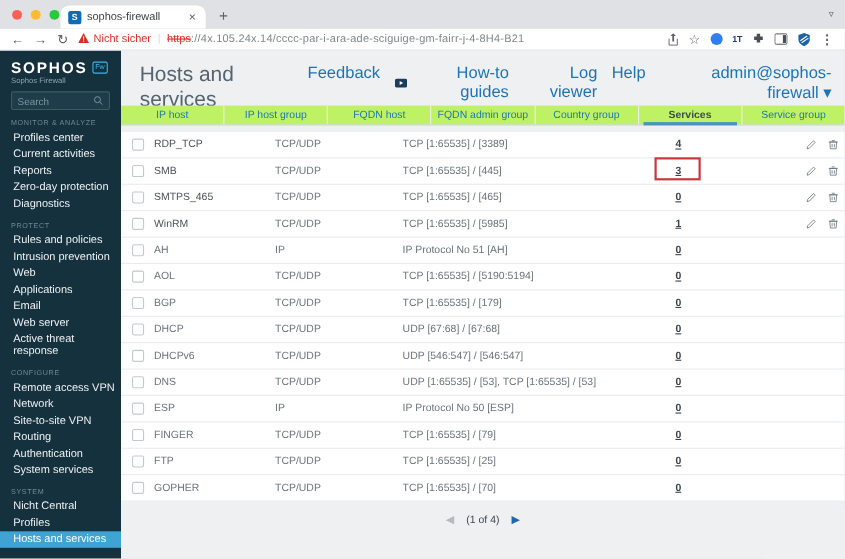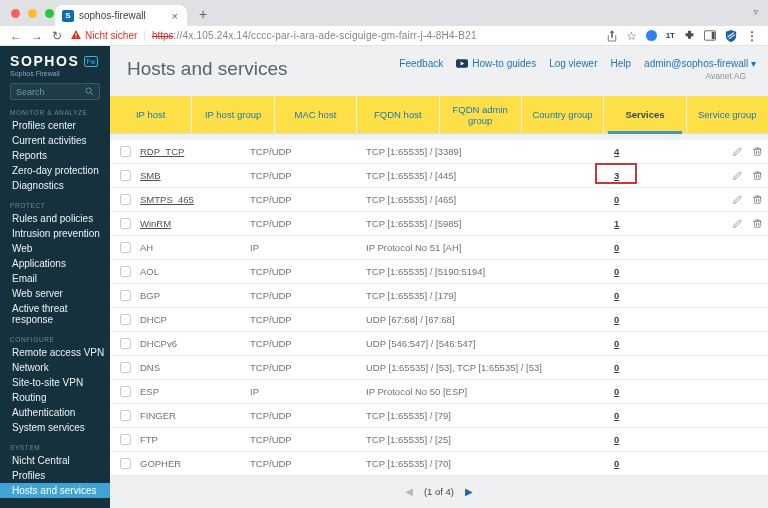--- a/index.html
+++ b/index.html
@@ -45,39 +45,39 @@
   .sbsearch input{flex:1;min-width:0;background:none;border:none;color:#cfd9de;font-size:9px;outline:none}
   .sbsearch input::placeholder{color:#7d95a1}
   .section-label{font-size:6.5px;color:#6f8894;letter-spacing:.6px;margin:9px 0 2px 10px;text-transform:uppercase}
   .side-item{font-size:10px;color:#edf2f4;padding:2px 0 2px 12px;line-height:11px;cursor:pointer}
   .side-item.active{background:#3fa3d4;color:#fff}
 
   .main{flex:1;display:flex;flex-direction:column;background:#eef0f1;overflow:hidden}
   .mhead{height:50px;display:flex;justify-content:space-between;padding:12px 12px 0 17px;flex-shrink:0}
   .mtitle{font-size:19px;color:#55646e;font-weight:400}
   .mlinks{text-align:right}
-  .mlinks .lrow{display:flex;gap:13px;align-items:flex-start;justify-content:flex-end;font-size:10px;color:#1e73b8}
+  .mlinks .lrow{display:flex;gap:13px;align-items:flex-start;justify-content:flex-end;font-size:15px;color:#1e73b8}
   .mlinks .lrow span{cursor:pointer}
   .howto{display:inline-flex;align-items:center;gap:4px}
   .account{color:#1e73b8}
   .org{font-size:8.5px;color:#8a9499;margin-top:2px;padding-right:10px}
 
-  .tabsbar{height:38px;background:#fde047;display:flex;border-bottom:1px solid #d8dbde;flex-shrink:0}
+  .tabsbar{height:18px;background:#bef264;display:flex;border-bottom:1px solid #d8dbde;flex-shrink:0}
   .ttab{flex:1;display:flex;align-items:center;justify-content:center;font-size:9.5px;color:#2176b5;border-right:1px solid #eceeef;position:relative;cursor:pointer;text-align:center}
   .ttab:last-child{border-right:none}
   .ttab.active{color:#3c4a52;font-weight:bold}
   .ttab.active::after{content:"";position:absolute;left:4px;right:4px;bottom:-1px;height:3px;background:#4596be}
 
   .tgap{height:6px;flex-shrink:0}
   .tablewrap{background:#fff;flex-shrink:0}
   .trow{height:24px;display:flex;align-items:center;border-bottom:1px solid #e9ebed;font-size:9.5px;color:#6a737b}
   .c-cb{width:30px;display:flex;justify-content:center;flex-shrink:0}
   .cbx{width:11px;height:11px;border:1px solid #c3c9cd;border-radius:2px;background:#fff;cursor:pointer}
   .c-name{width:110px;flex-shrink:0;white-space:nowrap}
-  .c-name .ed{color:#4a5258;text-decoration:underline;cursor:pointer}
+  .c-name .ed{color:#4a5258;cursor:pointer}
   .c-name .ro{color:#6a737b}
   .c-proto{width:116px;flex-shrink:0}
   .c-detail{width:246px;flex-shrink:0;white-space:nowrap;overflow:hidden}
   .c-count{width:120px;flex-shrink:0}
   .cntwrap{position:relative;display:inline-block}
   .cnt{color:#3a434a;text-decoration:underline;font-weight:bold;cursor:pointer;padding-left:2px}
   .redbox{position:absolute;left:-17px;top:-7px;width:42px;height:21px;border:2px solid #c9373c;pointer-events:none}
   .c-actions{flex:1;display:flex;justify-content:flex-end;align-items:center;gap:9px;padding-right:13px}
   .aicon{cursor:pointer;display:inline-flex}
 
@@ -215,21 +215,20 @@
             <span>Help</span>
             <span class="account"><span>admin@sophos-firewall</span> <span>▾</span></span>
           </div>
           <div class="org">Avanet AG</div>
         </div>
       </div>
 
       <div class="tabsbar" id="tabsbar">
           <div class="ttab">IP host</div>
           <div class="ttab">IP host group</div>
-          <div class="ttab">MAC host</div>
           <div class="ttab">FQDN host</div>
           <div class="ttab">FQDN admin group</div>
           <div class="ttab">Country group</div>
           <div class="ttab active">Services</div>
           <div class="ttab">Service group</div>
         </div>
       <div class="tgap"></div>
       <div class="tablewrap" id="tablewrap">
           <div class="trow">
             <div class="c-cb">

